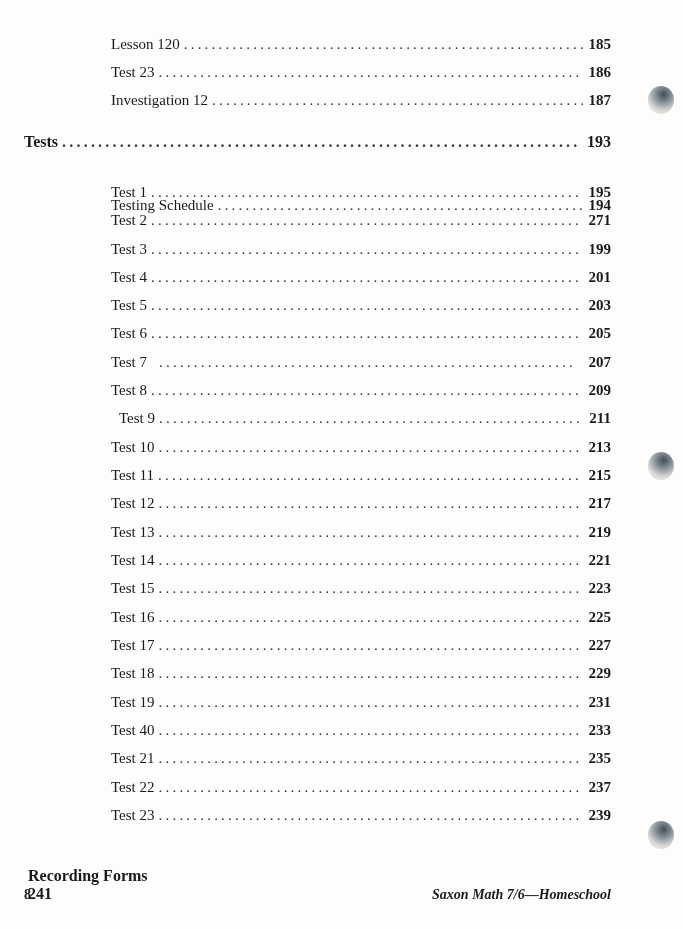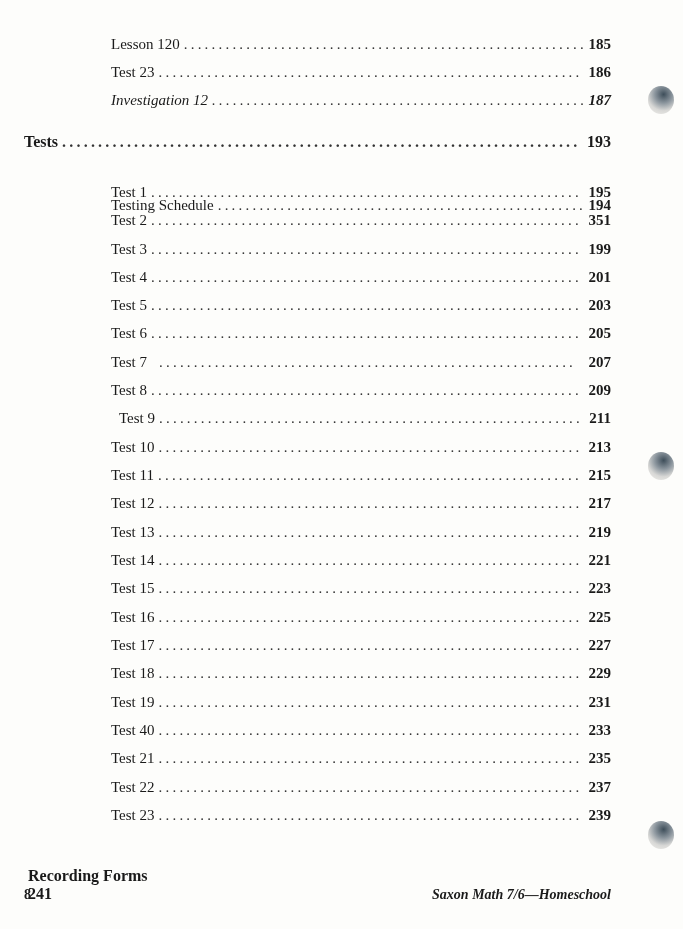--- a/index.html
+++ b/index.html
@@ -42,21 +42,21 @@
     <div class="toc-row sub" style="top: 35px;">
       <span class="toc-label">Lesson 120</span>
       <span class="toc-dots"></span>
       <span class="toc-page">185</span>
     </div>
     <div class="toc-row sub" style="top: 63px;">
       <span class="toc-label">Test 23</span>
       <span class="toc-dots"></span>
       <span class="toc-page">186</span>
     </div>
-    <div class="toc-row sub" style="top: 91px; font-style: italic;">
+    <div class="toc-row sub" style="top: 91px;">
       <span class="toc-label">Investigation 12</span>
       <span class="toc-dots"></span>
       <span class="toc-page">187</span>
     </div>
     <div class="toc-row main" style="top: 133px;">
       <span class="toc-label">Tests</span>
       <span class="toc-dots"></span>
       <span class="toc-page">193</span>
     </div>
     <div class="toc-row sub" style="top: 155px; margin-top: 41px;">
@@ -65,21 +65,21 @@
       <span class="toc-page">194</span>
     </div>
     <div class="toc-row sub" style="top: 183px;">
       <span class="toc-label">Test 1</span>
       <span class="toc-dots"></span>
       <span class="toc-page">195</span>
     </div>
     <div class="toc-row sub" style="top: 211px;">
       <span class="toc-label">Test 2</span>
       <span class="toc-dots"></span>
-      <span class="toc-page">351</span>
+      <span class="toc-page">271</span>
     </div>
     <div class="toc-row sub" style="top: 240px;">
       <span class="toc-label">Test 3</span>
       <span class="toc-dots"></span>
       <span class="toc-page">199</span>
     </div>
     <div class="toc-row sub" style="top: 268px;">
       <span class="toc-label">Test 4</span>
       <span class="toc-dots"></span>
       <span class="toc-page">201</span>

